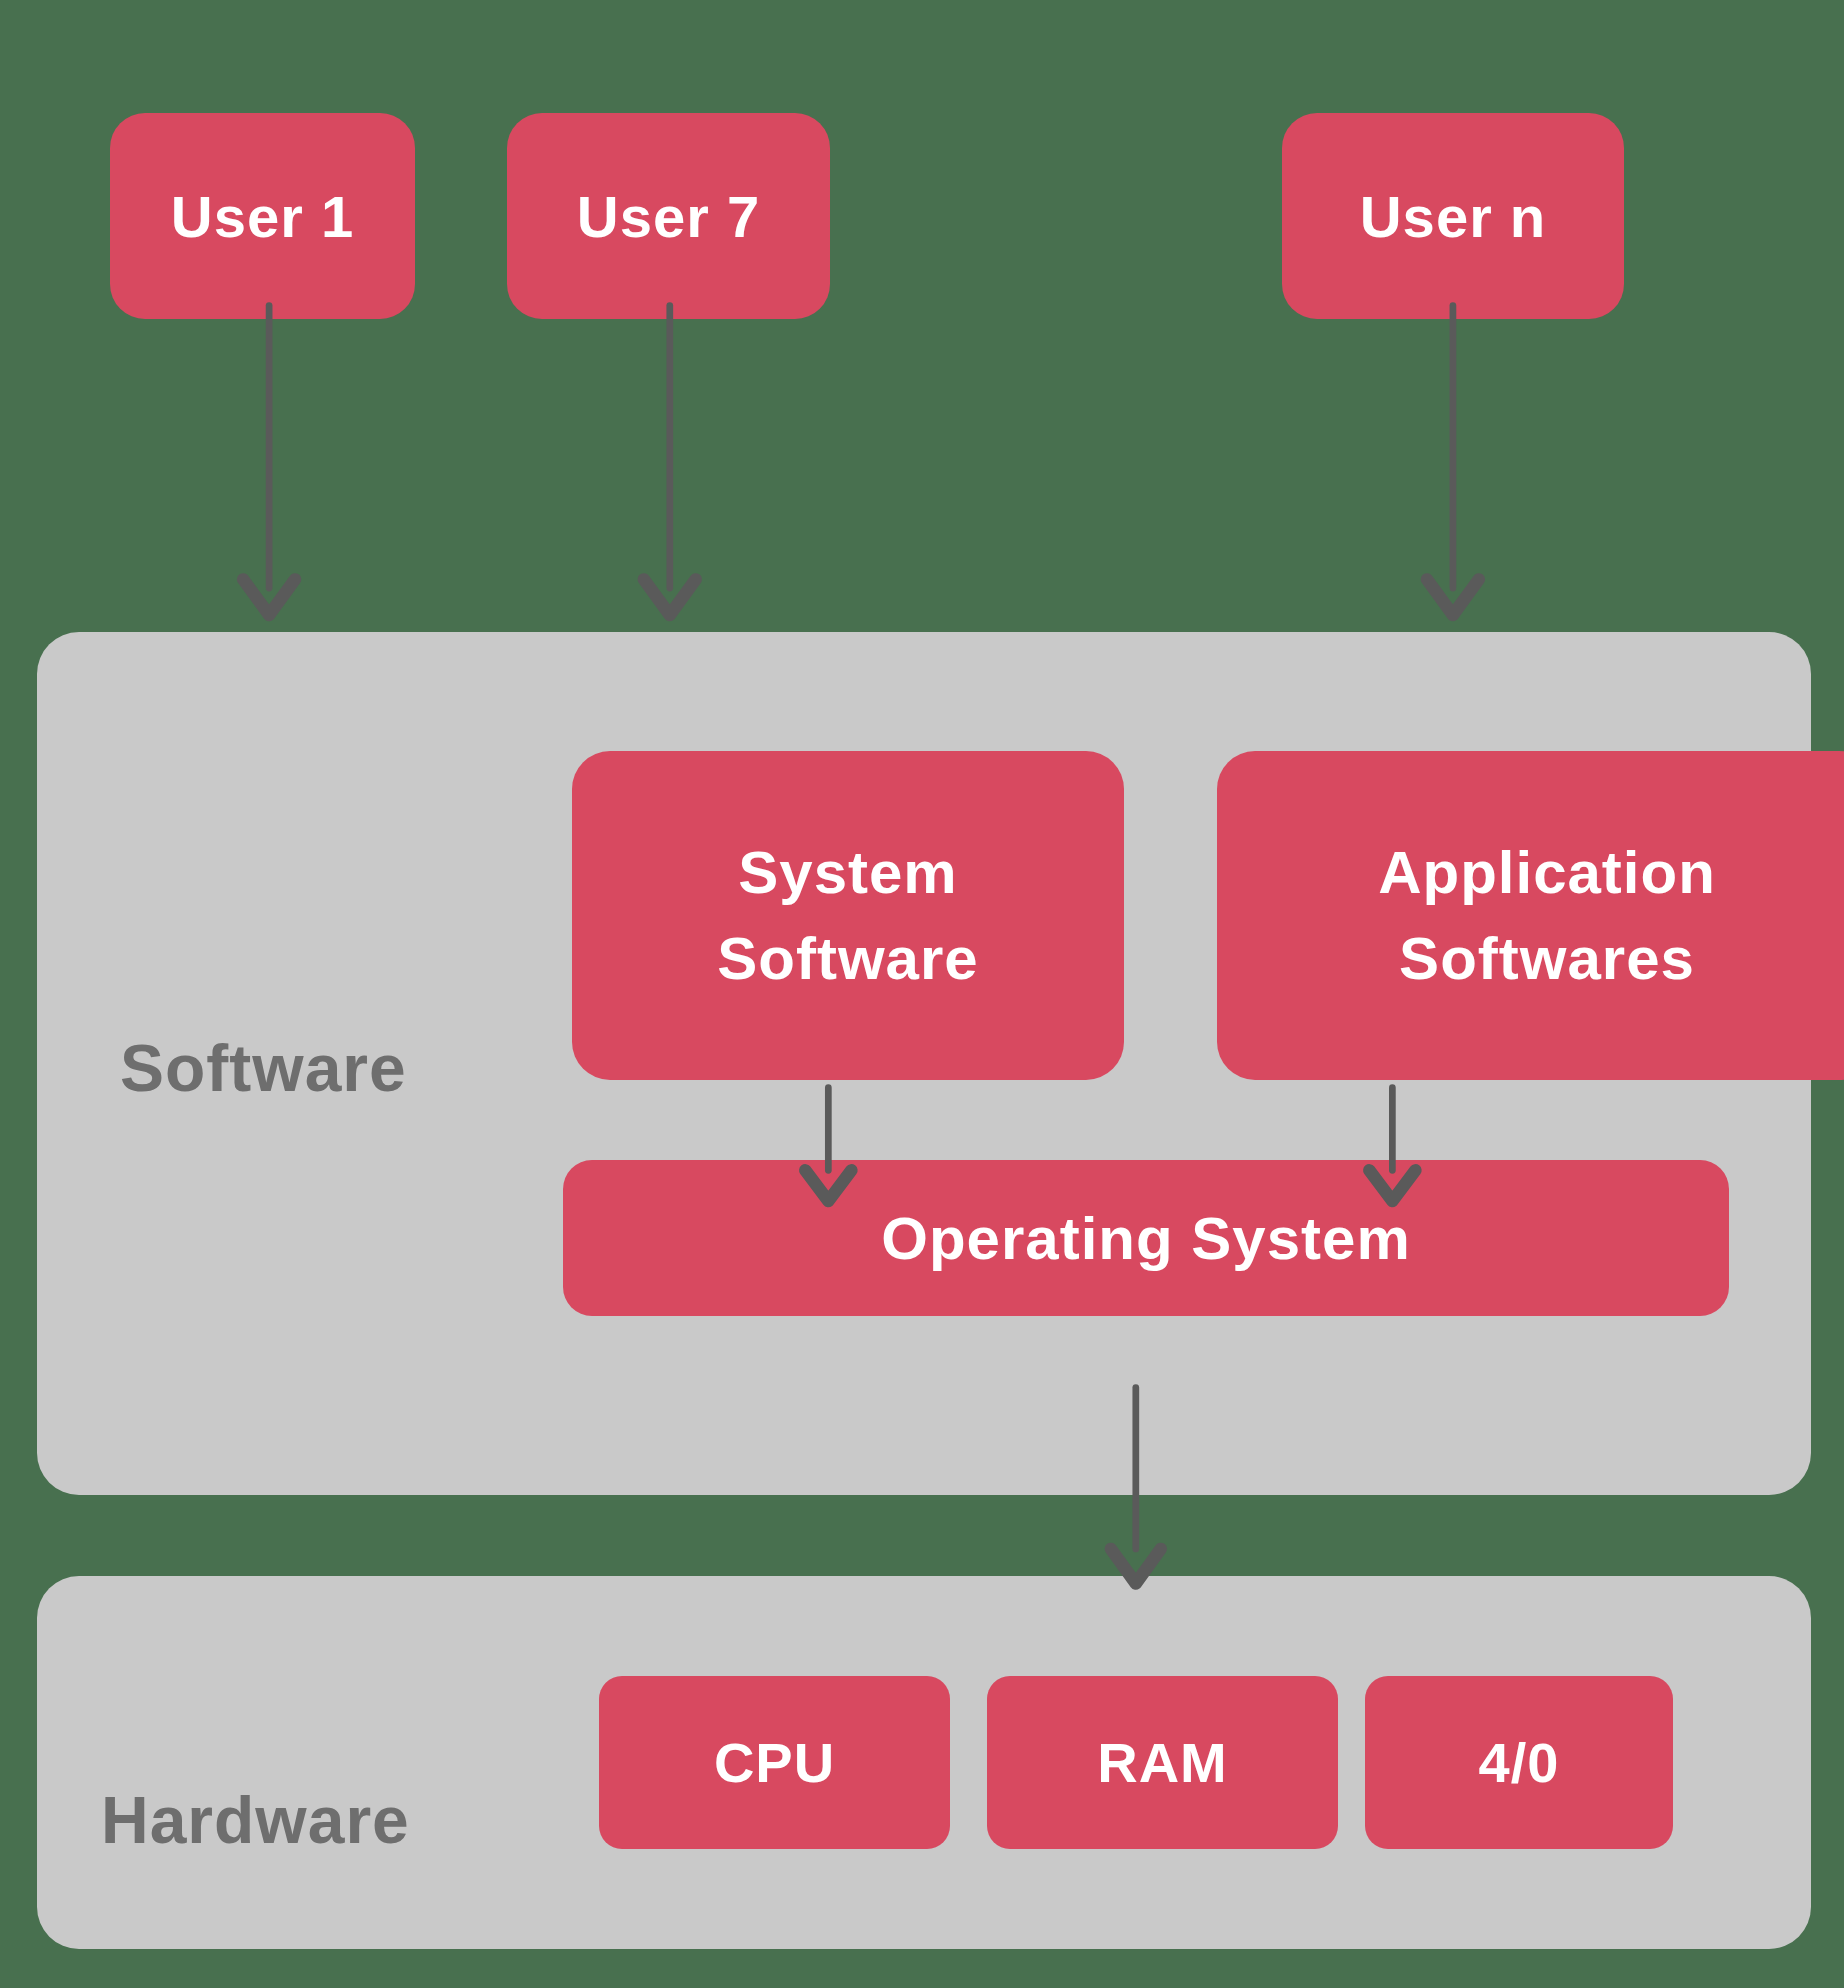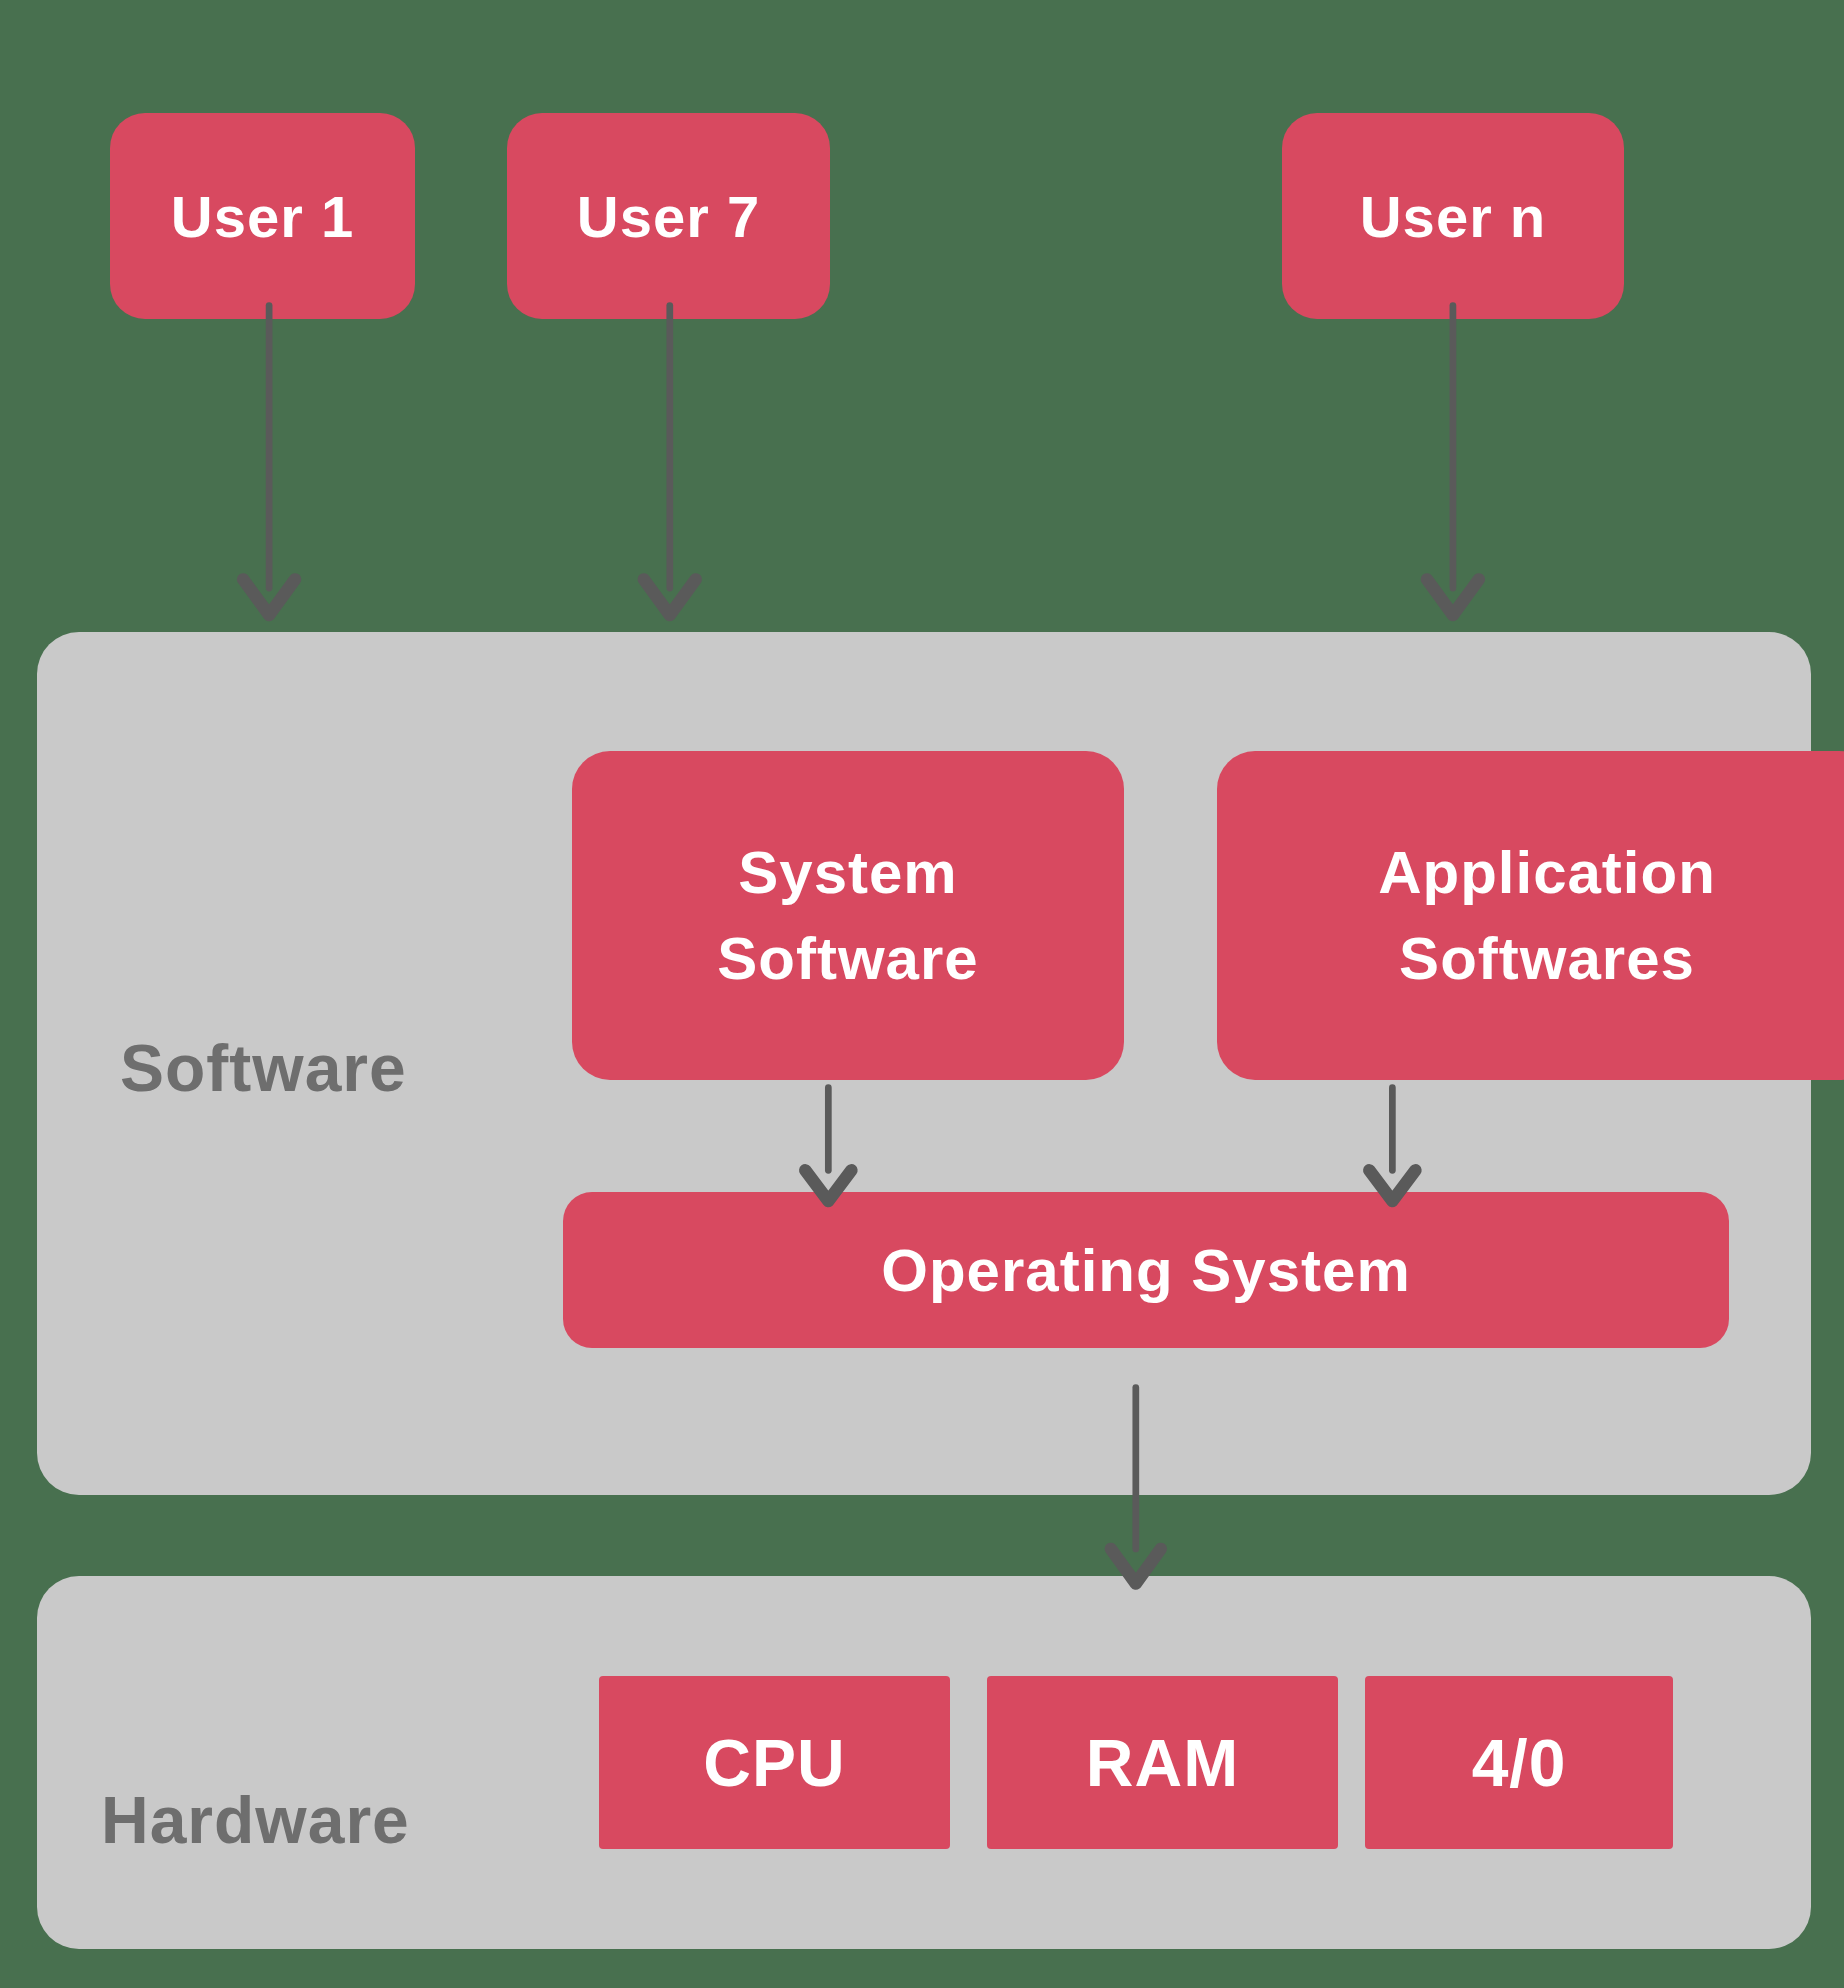--- a/index.html
+++ b/index.html
@@ -38,22 +38,22 @@
     color:var(--label);
     font-weight:700;
     font-size:66px;
     letter-spacing:1px;
     white-space:nowrap;
   }
   .midbox{top:751px;height:329px;border-radius:38px;font-size:60px;line-height:1.42;}
   .midbox .wrap{display:block;}
   .sys .wrap{max-width:403px;}
   .app .wrap{max-width:423px;}
-  .osbox{left:563px;top:1192px;width:1166px;height:156px;border-radius:29px;font-size:60px;}
-  .hwbox{top:1676px;height:173px;border-radius:4px;font-size:66px;}
+  .osbox{left:563px;top:1160px;width:1166px;height:156px;border-radius:29px;font-size:60px;}
+  .hwbox{top:1676px;height:173px;border-radius:23px;font-size:56px;}
   svg.arrows{
     position:absolute;left:0;top:0;
     color:var(--arrow);
     pointer-events:none;
   }
   svg.arrows path,svg.arrows line{
     stroke:currentColor;fill:none;
     stroke-linecap:round;stroke-linejoin:round;
   }
   .stem{stroke-width:7px;}

